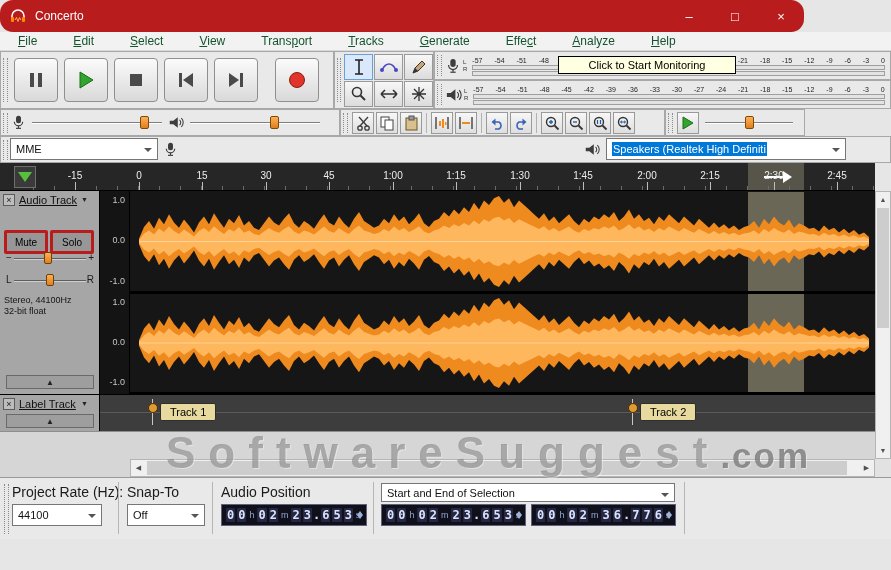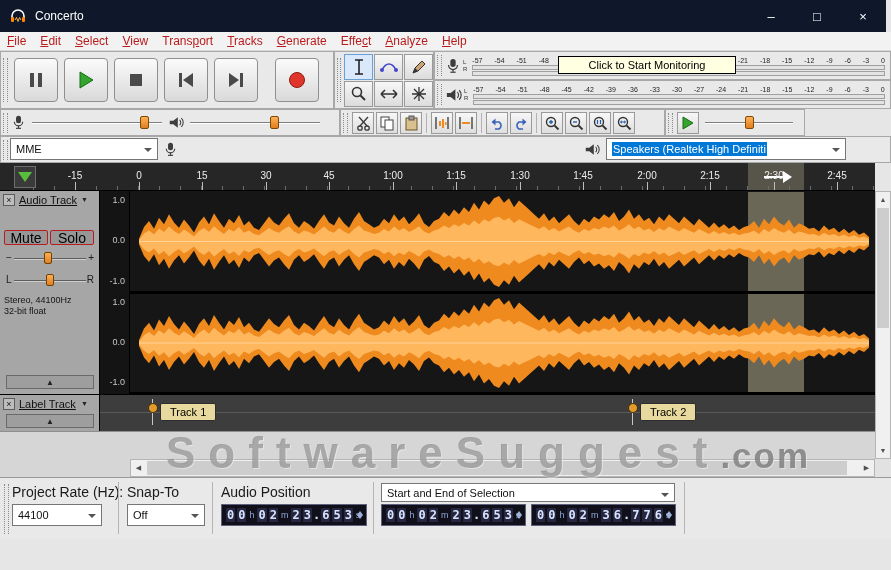--- a/index.html
+++ b/index.html
@@ -2,29 +2,29 @@
 <html><head>
 <meta charset="utf-8">
 <style>
   html,body{margin:0;padding:0;background:#555;}
   *{box-sizing:border-box;}
   .window{position:relative;width:891px;height:570px;background:#e6e6e6;
     font-family:"Liberation Sans",sans-serif;overflow:hidden;user-select:none;}
   .abs{position:absolute;}
 
   
-  .titlebar{left:0;top:0;width:886px;height:32px;background:#0f172a;display:flex;align-items:center;color:#fff;}
+  .titlebar{left:0;top:0;width:804px;height:32px;background:#b91c1c;display:flex;align-items:center;color:#fff;border-radius:13px;}
   .appicon{width:18px;height:18px;margin-left:9px;}
   .titletext{margin-left:8px;font-size:12px;}
   .wincontrols{margin-left:auto;display:flex;height:32px;}
   .wbtn{width:46px;height:32px;display:flex;align-items:center;justify-content:center;font-size:13px;color:#fff;}
 
   
   .menubar{left:0;top:32px;width:891px;height:19px;background:#f2f2f2;display:flex;align-items:center;border-bottom:1px solid #d9d9d9;}
-  .menu-item{padding:0 7px;font-size:12px;color:#b91c1c;}
+  .menu-item{padding:0 18px;font-size:12px;color:#14532d;}
   .menu-item u{text-decoration:underline;}
 
   
   .tb{position:absolute;background:#e9e9e9;border:1px solid #a8a8a8;display:flex;align-items:center;}
   .grip{width:5px;height:80%;margin:0 3px 0 2px;border-left:1px dotted #8a8a8a;border-right:1px dotted #8a8a8a;}
   .tbtn{width:44px;height:44px;margin:0 3px;border-radius:4px;border:1px solid #8f8f8f;
     background:linear-gradient(#fbfbfb,#d9d9d9);display:flex;align-items:center;justify-content:center;}
   .toolbtn{width:29px;height:26px;border:1px solid #9a9a9a;background:linear-gradient(#f7f7f7,#dcdcdc);
     display:flex;align-items:center;justify-content:center;}
   .toolbtn.sel{background:#d9e8fb;border:1px solid #6a9fd8;}
@@ -65,22 +65,22 @@
   .tl-arrow{position:absolute;left:764px;top:13px;width:26px;height:2px;background:#fff;}
   .tl-arrow::after{content:"";position:absolute;right:-8px;top:-5px;border:6px solid transparent;border-left:9px solid #fff;}
   .corner{background:#e6e6e6;}
 
   
   .trackpanel{background:#a6a6a6;border-right:1px solid #000;font-size:11px;color:#101010;}
   .tp-close{position:absolute;left:3px;top:3px;width:12px;height:12px;border:1px solid #5c5c5c;background:#bdbdbd;
     font-size:9px;line-height:10px;text-align:center;color:#222;}
   .tp-title{position:absolute;left:19px;top:3px;font-size:11px;text-decoration:underline;}
   .tp-caret{position:absolute;left:81px;top:5px;font-size:7px;color:#222;}
-  .smallbtn{position:absolute;height:15px;background:#979797;border:1px solid #b91c1c;border-radius:2px;
-    font-size:14px;color:#000;display:flex;align-items:center;justify-content:center;}
+  .smallbtn{position:absolute;height:24px;background:#979797;border:3px solid #b91c1c;border-radius:2px;
+    font-size:10px;color:#000;display:flex;align-items:center;justify-content:center;}
   .tp-slider{position:absolute;height:15px;}
   .tp-slider .lab{position:absolute;top:1px;font-size:10px;color:#1c1c1c;}
   .tp-slider .trk{position:absolute;left:12px;right:12px;top:7px;height:2px;background:#5d5d5d;border-bottom:1px solid #cfcfcf;}
   .tp-slider .thumb{position:absolute;top:1px;width:8px;height:12px;background:linear-gradient(#ffb057,#e07f1e);
     border:1px solid #6e4206;border-radius:2px;}
   .tp-info{position:absolute;left:4px;font-size:9px;color:#141414;}
   .collapsebtn{position:absolute;left:6px;width:88px;height:14px;background:#9e9e9e;border:1px solid #6a6a6a;
     font-size:8px;color:#222;display:flex;align-items:center;justify-content:center;}
 
   .waveruler{background:#141414;border-right:1px solid #000;}

